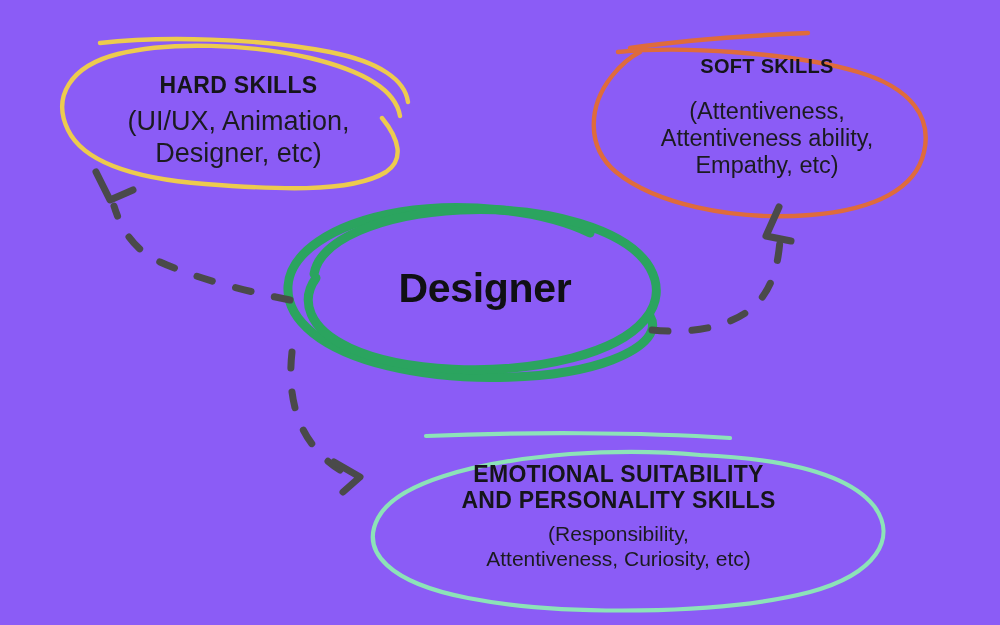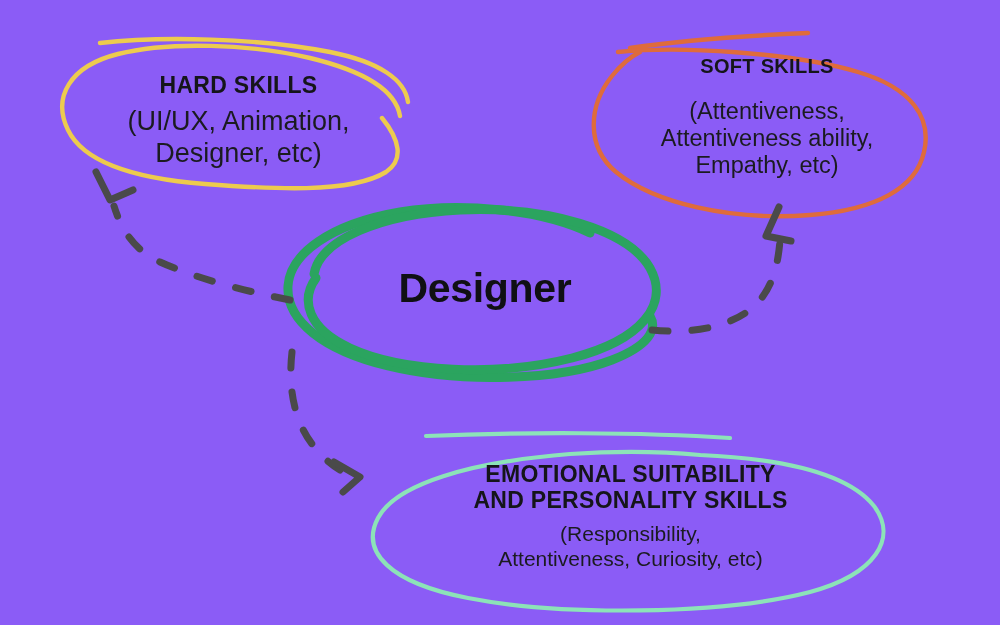--- a/index.html
+++ b/index.html
@@ -58,21 +58,21 @@
   #soft-skills-text {
     left: 597px;
     top: 55px;
     width: 340px;
   }
   #soft-skills-text .node-title { font-size: 20px; }
   #soft-skills-text .node-sub { font-size: 23.5px; margin-top: 20px; }
 
   
   #emotional-text {
-    left: 378px;
+    left: 366px;
     top: 461px;
     width: 505px;
   }
   #emotional-text .node-title { font-size: 23px; }
   #emotional-text .node-sub { font-size: 21px; margin-top: 9px; }
 
   
   #center-text {
     left: 320px;
     top: 265px;

